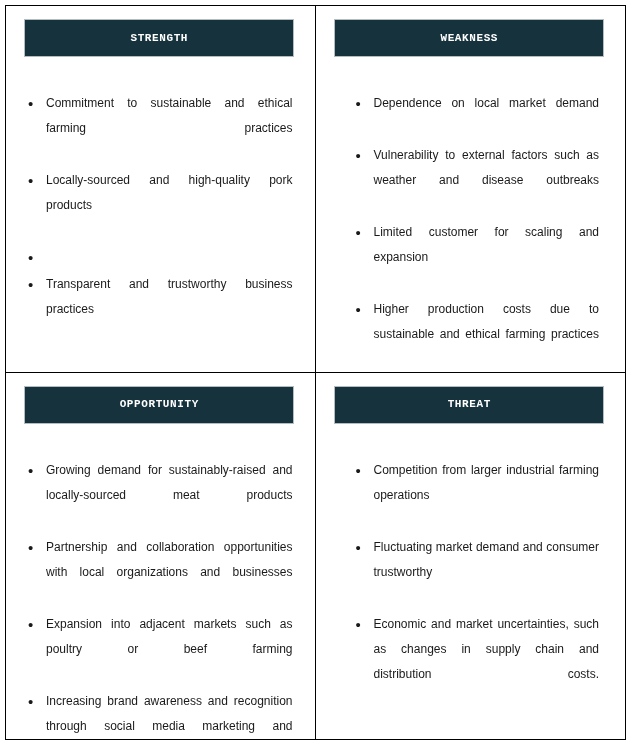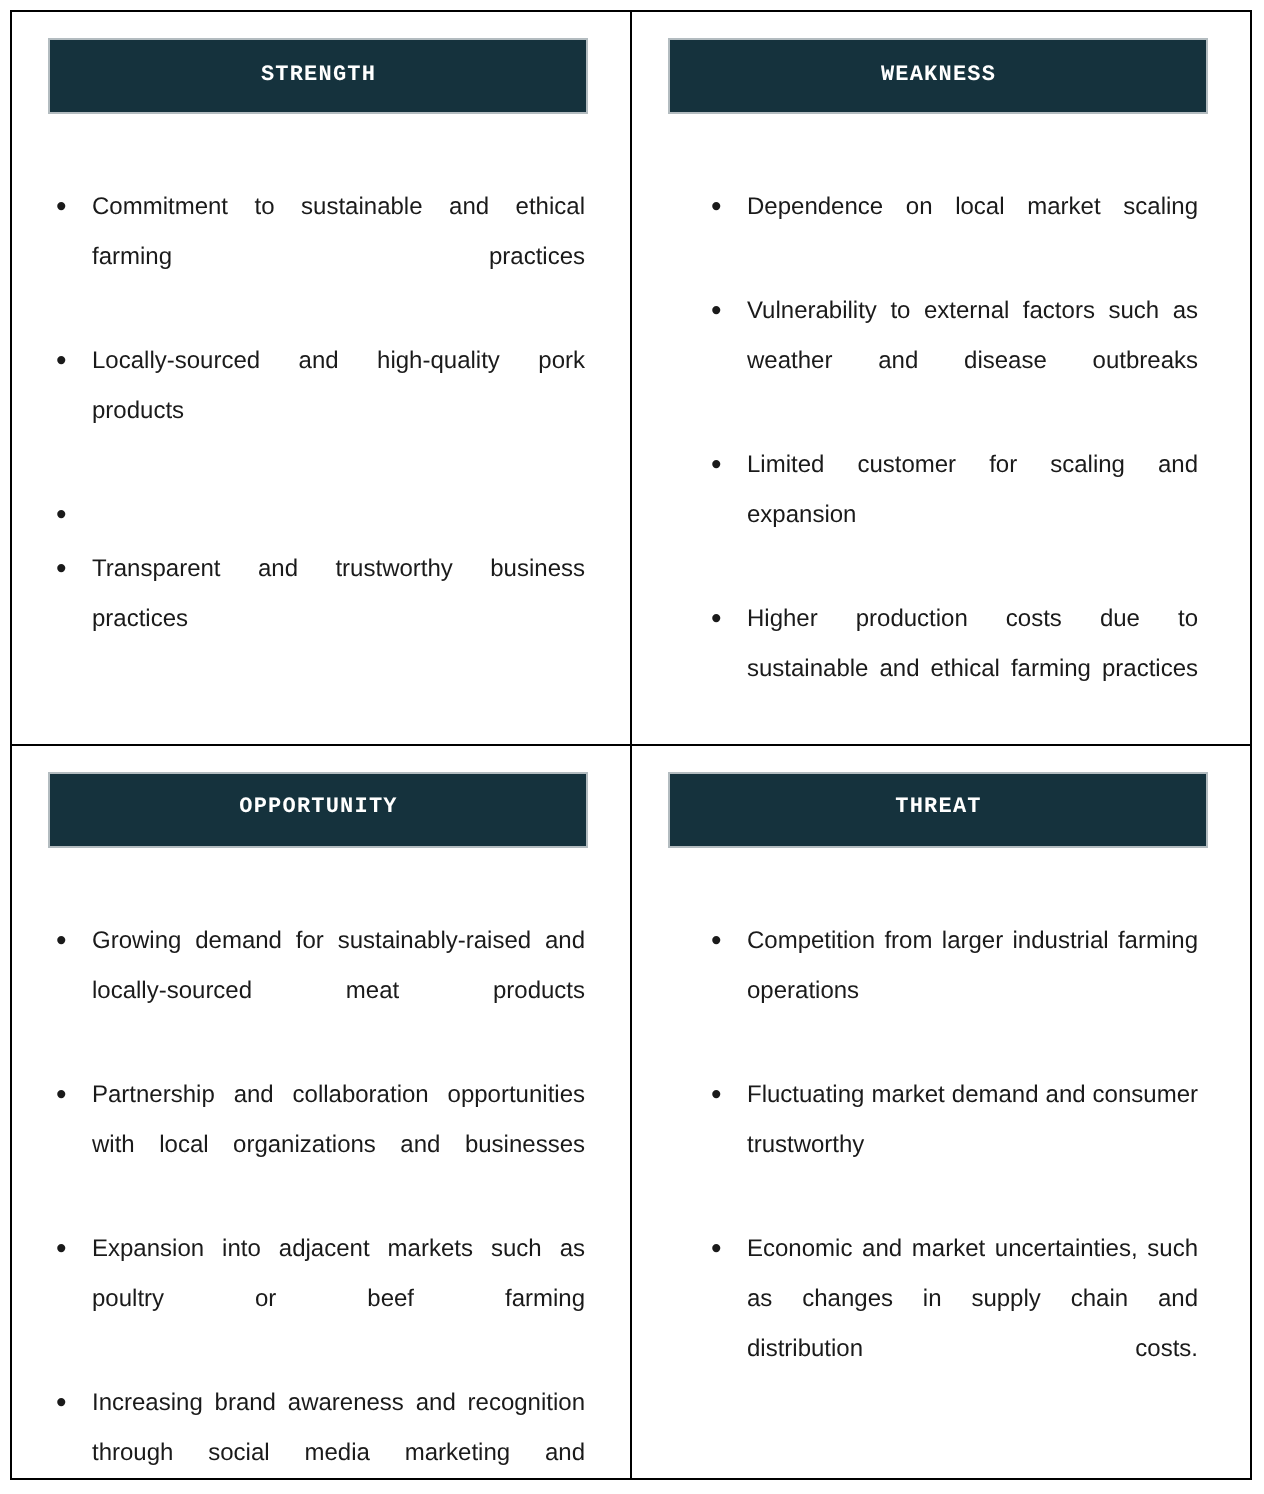--- a/index.html
+++ b/index.html
@@ -115,21 +115,21 @@
       <li class="quad-item"><span class="bullet-marker"></span><span>Transparent and trustworthy business practices</span></li>
 
     </ul>
   </div>
 
   <div class="quadrant col-right row-top">
     <div class="quad-header">
       <span class="quad-header-label">WEAKNESS</span>
     </div>
     <ul class="quad-list">
-      <li class="quad-item"><span class="bullet-marker"></span><span>Dependence on local market scaling</span></li>
+      <li class="quad-item"><span class="bullet-marker"></span><span>Dependence on local market demand</span></li>
       <li class="quad-item"><span class="bullet-marker"></span><span>Vulnerability to external factors such as weather and disease outbreaks</span></li>
       <li class="quad-item"><span class="bullet-marker"></span><span>Limited customer for scaling and expansion</span></li>
       <li class="quad-item"><span class="bullet-marker"></span><span>Higher production costs due to sustainable and ethical farming practices</span></li>
     </ul>
   </div>
 
   <div class="quadrant col-left">
     <div class="quad-header">
       <span class="quad-header-label">OPPORTUNITY</span>
     </div>

